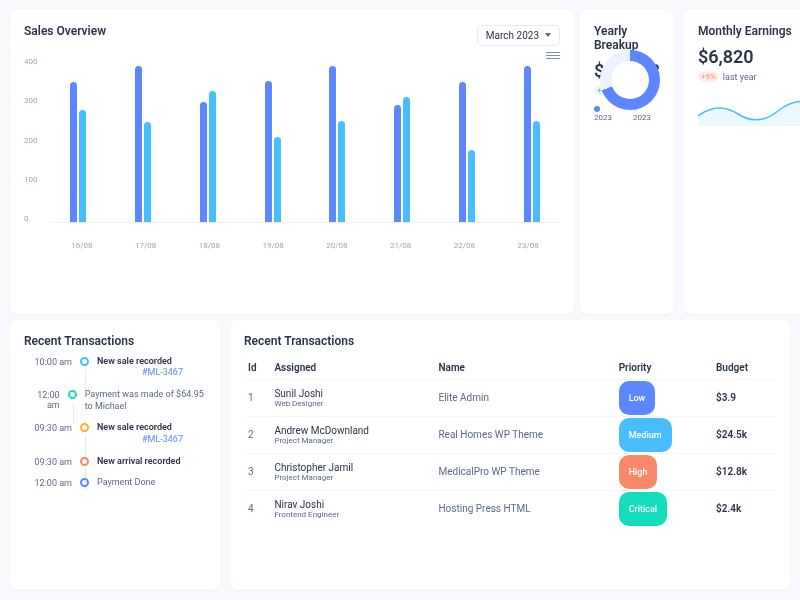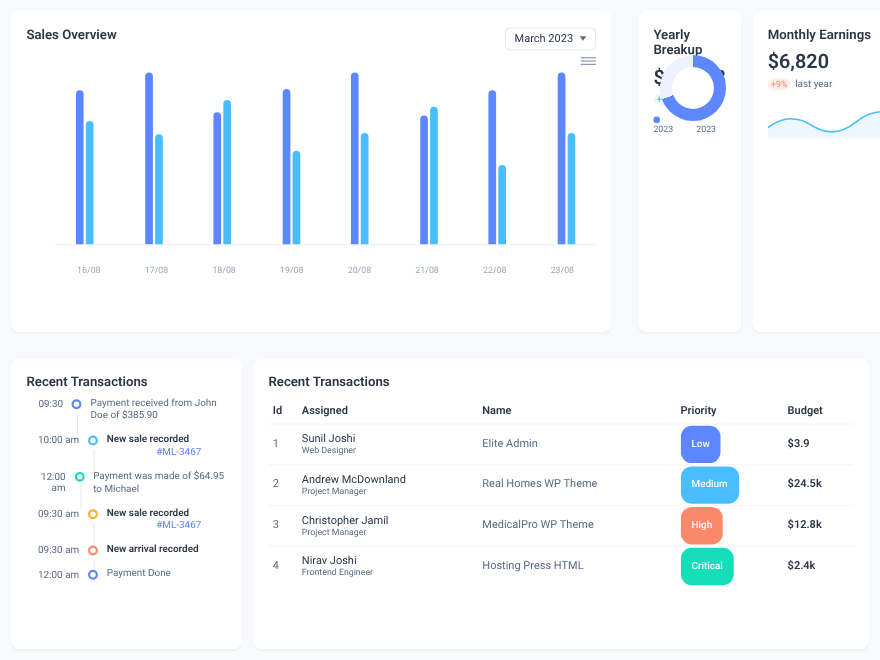--- a/index.html
+++ b/index.html
@@ -1,17 +1,17 @@
 <!DOCTYPE html>
 <html><head>
 <meta charset="utf-8">
 <style>
   * { box-sizing: border-box; margin: 0; padding: 0; }
   body { font-family: -apple-system, BlinkMacSystemFont, "Segoe UI", Roboto, sans-serif; background: #f8f9fc; color: #2a3547; font-size: 11px; width: 800px; height: 600px; overflow: hidden; padding: 10px; }
-  .grid { display: grid; grid-template-columns: 1fr 210px; gap: 24px; height: 100%; }
+  .grid { display: grid; grid-template-columns: 1fr 210px; gap: 6px; height: 100%; }
   .card { background: #fff; border-radius: 8px; padding: 14px; box-shadow: 0 1px 2px rgba(0,0,0,0.04); }
   .top-left { grid-column: 1; }
   .top-right { grid-column: 2; display: flex; flex-direction: row; gap: 10px; }
   .bottom { grid-column: 1 / span 2; display: grid; grid-template-columns: 210px 1fr; gap: 10px; }
   h3 { font-size: 12px; font-weight: 600; color: #2a3547; margin-bottom: 8px; }
   .sales-head { display: flex; justify-content: space-between; align-items: center; margin-bottom: 6px; }
   .select { border: 1px solid #e5eaef; border-radius: 5px; padding: 4px 8px; font-size: 10px; display: flex; align-items: center; gap: 6px; cursor: pointer; }
   .chev { width: 0; height: 0; border-left: 3px solid transparent; border-right: 3px solid transparent; border-top: 4px solid #5a6a85; }
   .menu-icon { display: flex; flex-direction: column; gap: 2px; width: 14px; }
   .menu-icon span { height: 1px; background: #7c8fac; width: 100%; }
@@ -71,20 +71,27 @@
       </div>
     </div>
     <div style="display:flex;justify-content:flex-end;margin-bottom:2px">
       <div class="menu-icon">
           <span></span>
           <span></span>
           <span></span>
         </div>
     </div>
     <div class="chart-wrap">
+      <div class="y-axis" id="y-axis">
+          <span>400</span>
+          <span>300</span>
+          <span>200</span>
+          <span>100</span>
+          <span>0</span>
+        </div>
       <div class="bars-area" id="bars-area">
           <div class="bar-group">
             <div class="bar b1" style="height: 87%;"></div>
             <div class="bar b2" style="height: 69.5%;"></div>
           </div>
           <div class="bar-group">
             <div class="bar b1" style="height: 97%;"></div>
             <div class="bar b2" style="height: 62%;"></div>
           </div>
           <div class="bar-group">
@@ -152,25 +159,20 @@
         <path d="M0,20 Q20,5 40,18 T80,15 T120,10 T160,20 T200,12 L200,30 L0,30 Z" fill="#49beff" opacity="0.1"></path>
       </svg>
     </div>
   </div>
 
   <div class="bottom">
     <div class="card">
       <h3>Recent Transactions</h3>
       <div id="timeline">
           <div class="timeline-item">
-            <div class="time">09:30</div>
-            <div class="circle" style="border-color:#5d87ff"></div>
-            <div class="txt">Payment received from John Doe of $385.90</div>
-          </div>
-          <div class="timeline-item">
             <div class="time">10:00 am</div>
             <div class="circle" style="border-color:#49beff"></div>
             <div class="txt"><strong>New sale recorded</strong><br><a href="#">#ML-3467</a></div>
           </div>
           <div class="timeline-item">
             <div class="time">12:00 am</div>
             <div class="circle" style="border-color:#13deb9"></div>
             <div class="txt">Payment was made of $64.95 to Michael</div>
           </div>
           <div class="timeline-item">

